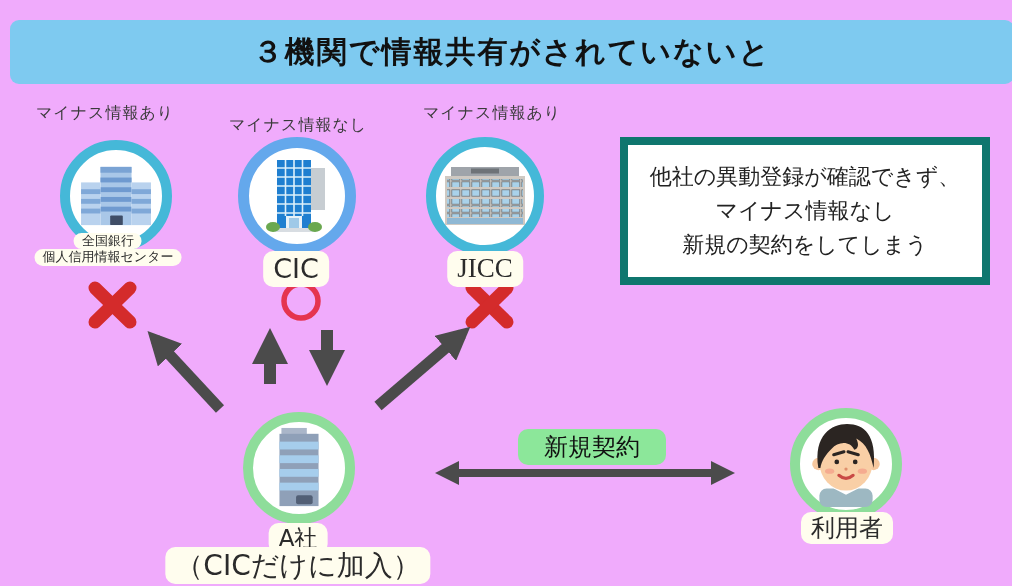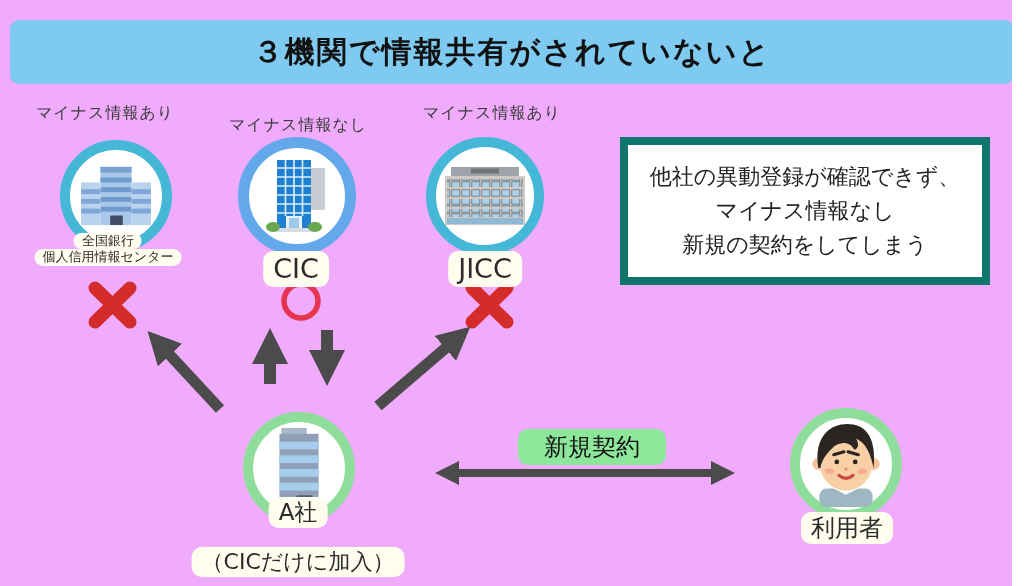--- a/index.html
+++ b/index.html
@@ -35,23 +35,23 @@
   .c-user{left:790px;top:408px;width:112px;height:112px;}
   
   .chip{
     background:#fffdee;border-radius:10px;padding:1px 10px;color:#2b2b2b;
     display:inline-block;white-space:nowrap;
   }
   .name-label{position:absolute;transform:translateX(-50%);text-align:center;z-index:4;line-height:1.25;}
   .nl0{left:108px;top:233px;font-size:13px;}
   .nl0 .chip{padding:0 8px;}
   .nl1{left:296px;top:251px;font-size:27px;}
-  .nl2{left:485px;top:251px;font-size:27px;}
-  .nl-company{left:298px;top:497px;font-size:23px;}
-  .nl-company-sub{left:298px;top:547px;font-size:22px;text-align:right;}
+  .nl2{left:485px;top:251px;font-size:27px;font-family:Liberation Serif, serif;}
+  .nl-company{left:298px;top:523px;font-size:23px;}
+  .nl-company-sub{left:298px;top:547px;font-size:28px;text-align:right;}
   .nl-user{left:847px;top:512px;font-size:24px;text-align:right;}
   
   .note-box{
     position:absolute;left:620px;top:137px;width:370px;height:148px;
     border:8px solid #0f766e;background:#ffffff;box-sizing:border-box;
     display:flex;flex-direction:column;align-items:center;justify-content:center;
     font-size:22px;color:#222;line-height:1.55;text-align:center;z-index:2;
   }
   
   .contract-chip{

